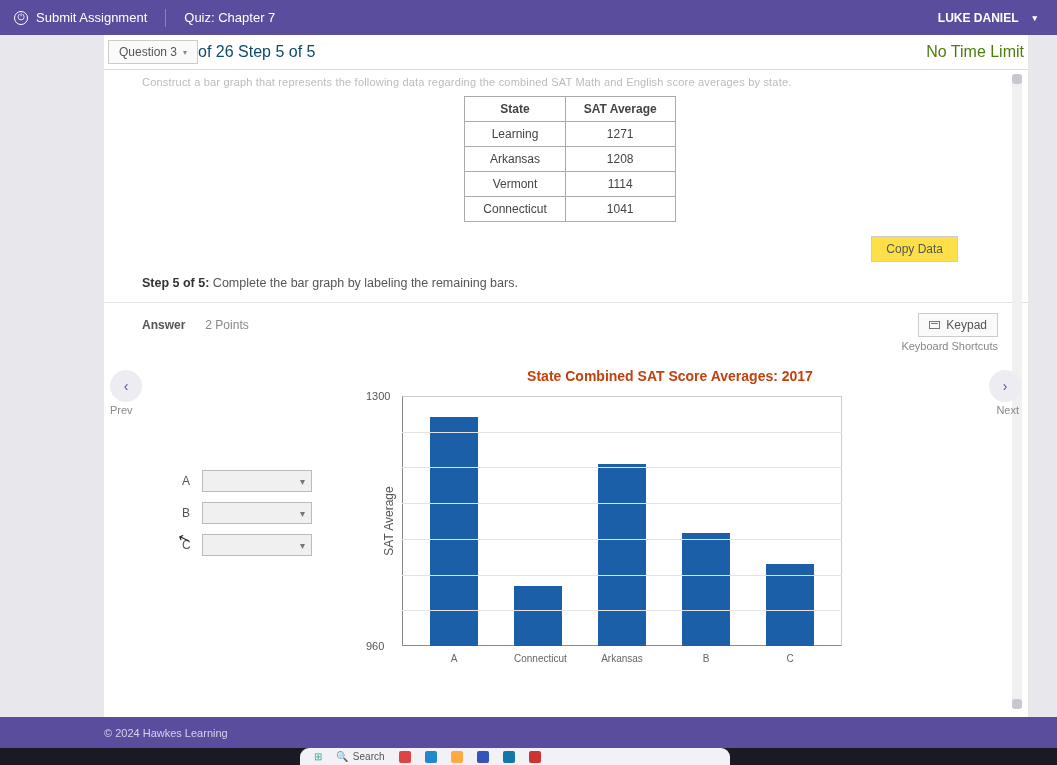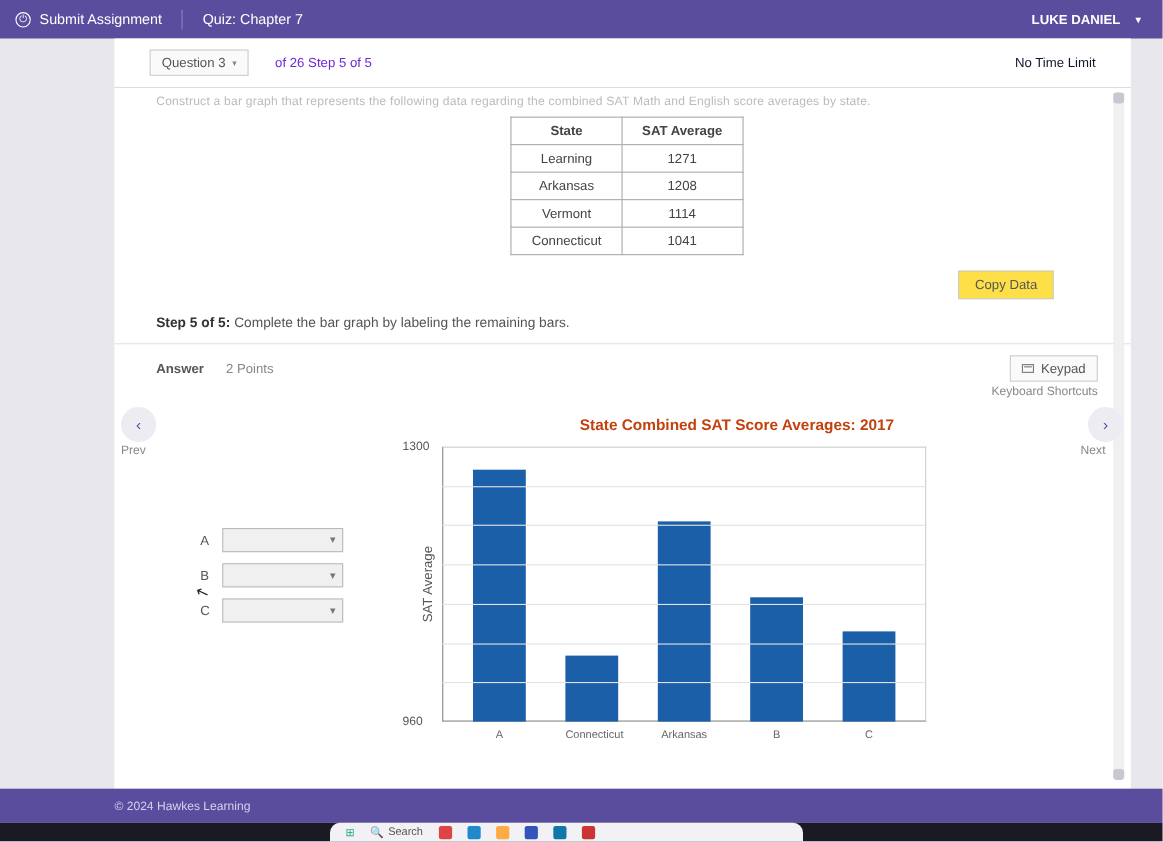--- a/index.html
+++ b/index.html
@@ -28,30 +28,30 @@
 }
 .topbar .divider { width: 1px; height: 18px; background: rgba(255,255,255,0.3); margin: 0 10px; }
 .topbar-right { position: absolute; right: 20px; display: flex; align-items: center; gap: 14px; font-weight: 600; font-size: 12px; justify-content: center;}
 .user-caret { font-size: 9px; }
 .outer {
   position: absolute; left: 104px; right: 29px; top: 35px; bottom: 48px;
   background: #fff;
   display: flex; flex-direction: column;
 }
 .subhead {
-  height: 45px; border-bottom: 1px solid #ddd; display: flex; align-items: center;
-  padding: 0 32px; font-size: 13px; color: #666;
+  height: 35px; border-bottom: 1px solid #ddd; display: flex; align-items: center;
+  padding: 0 4px; font-size: 13px; color: #666;
 }
 .q-dropdown {
   border: 1px solid #ccc; padding: 4px 10px; display: inline-flex; align-items: center; gap: 6px;
   background: #fafafa; font-size: 12px; color: #555;
 }
 .q-caret { font-size: 8px; color: #888; }
-.step-of { margin-left: 24px; font-size: 12px; color: #6d28d9; }
-.no-limit { margin-left: auto; color: #0f172a; font-size: 12px; text-align: center; }
+.step-of { margin-left: 0; font-size: 16px; color: #0c4a6e; }
+.no-limit { margin-left: auto; color: #4d7c0f; font-size: 16px; text-align: center; }
 .content-scroll {
   flex: 1; position: relative; overflow: hidden; padding: 0 30px 0 38px;
 }
 .scroll-inner { position: relative; height: 100%; }
 .truncated-text { color: #bbb; font-size: 11px; padding: 6px 0 8px; letter-spacing: 0.2px; }
 .data-table {
   border-collapse: collapse; margin: 0 auto 14px auto; font-size: 12px;
 }
 .data-table th, .data-table td {
   border: 1px solid #aaa; padding: 5px 18px; text-align: center; color: #444;
@@ -97,21 +97,21 @@
 .xtick { width: 48px; text-align: center; font-size: 10px; color: #666; }
 .nav-btn {
   position: absolute; top: 370px; width: 32px; height: 32px; border-radius: 50%;
   background: #ececf2; color: #5a4d9e; display: flex; align-items: center; justify-content: center;
   font-size: 14px; border: none; cursor: pointer;
 }
 .nav-prev { left: 110px; }
 .nav-next { right: 36px; }
 .nav-lbl { position: absolute; font-size: 11px; color: #888; top: 404px; }
 .nav-lbl.prev { left: 110px; }
-.nav-lbl.next { right: 52px; margin-left: 38px; }
+.nav-lbl.next { right: 38px; margin-left: 38px; }
 .scrollbar-track {
   position: absolute; right: 6px; top: 4px; bottom: 8px; width: 10px; background: #f0f0f0; border-radius: 5px;
 }
 .scrollbar-thumb-top {
   position: absolute; right: 6px; top: 4px; width: 10px; height: 10px; background: #c8c8d0; border-radius: 3px;
 }
 .scrollbar-thumb-bot {
   position: absolute; right: 6px; bottom: 8px; width: 10px; height: 10px; background: #c8c8d0; border-radius: 3px;
 }
 .footer {

